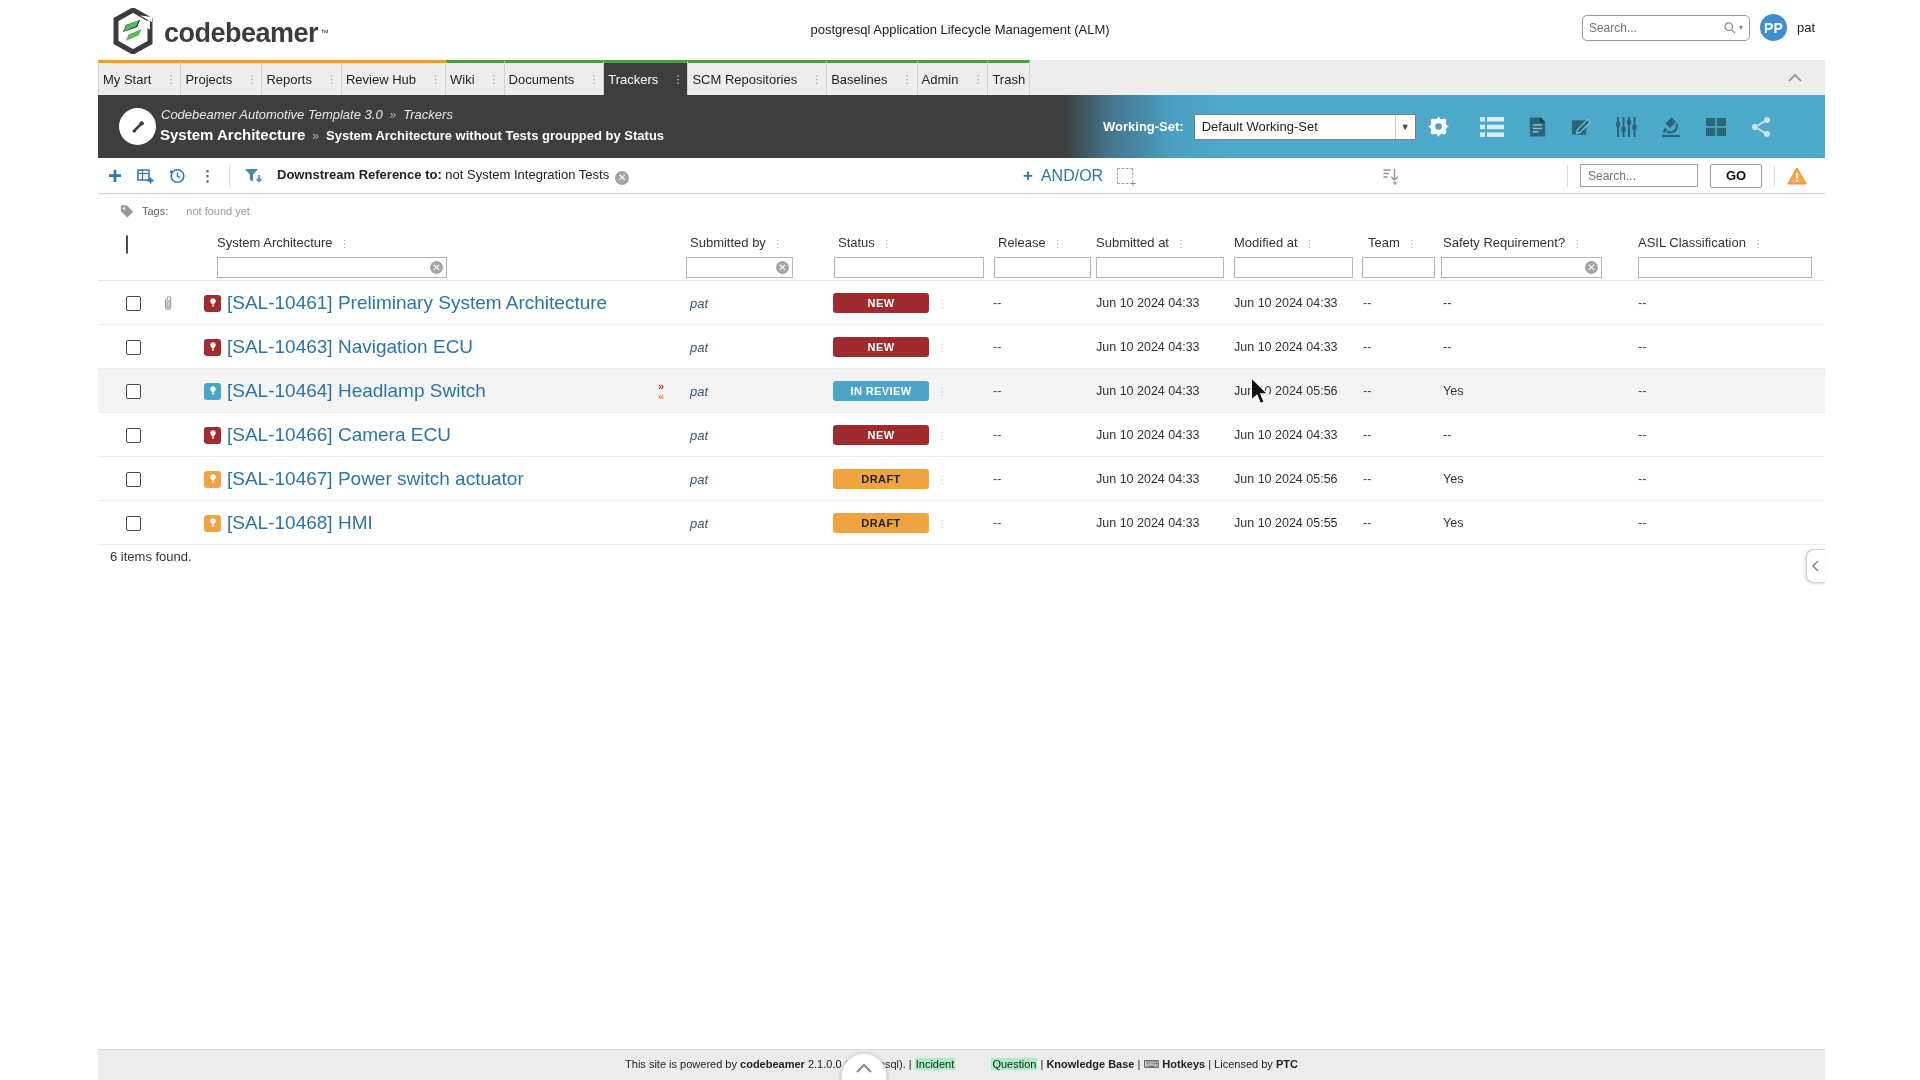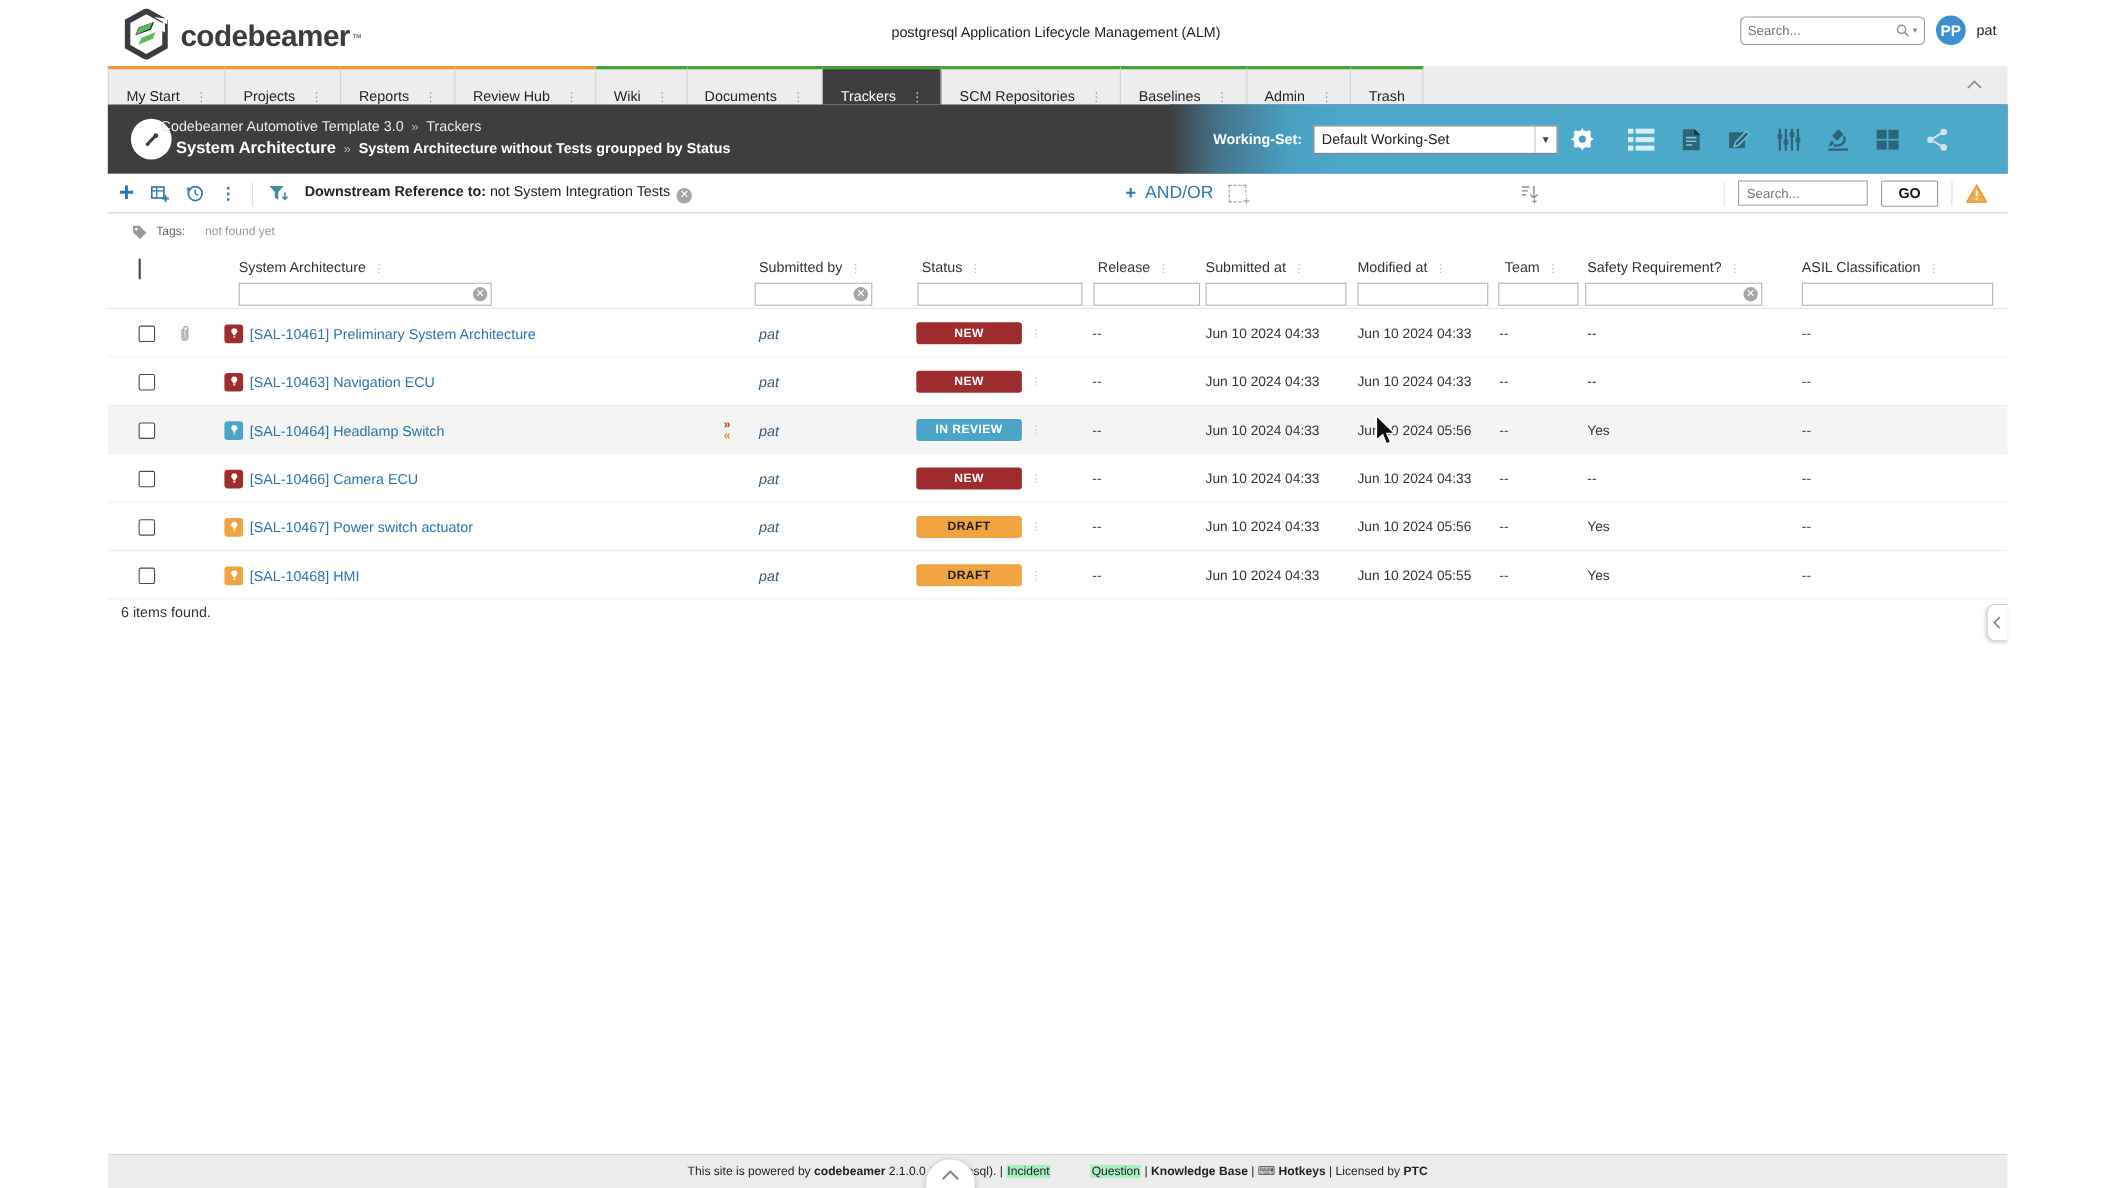--- a/index.html
+++ b/index.html
@@ -15,33 +15,33 @@
   .app-title { position:absolute; left:0; top:22px; width:1920px; text-align:center; font-size:13px; color:#222; }
   .top-right { position:absolute; right:105px; top:14px; display:flex; align-items:center; gap:10px; }
   .top-search { display:flex; align-items:center; width:168px; height:26px; border:1px solid #9a9a9a; border-radius:5px; background:#fff; padding:0 6px; }
   .top-search input { flex:1; border:none; outline:none; font-size:12px; color:#555; font-family:inherit; min-width:0; background:transparent; }
   .top-search .caret { font-size:8px; color:#888; margin-left:2px; }
   .avatar { width:27px; height:27px; border-radius:50%; background:#3d8fd4; color:#fff; font-size:14px; font-weight:bold; display:flex; align-items:center; justify-content:center; }
   .username { font-size:13px; color:#222; }
 
   
   #tabstrip { position:absolute; left:98px; top:60px; width:1727px; height:35px; background:#ededed; display:flex; align-items:stretch; }
-  .tab { position:relative; display:flex; align-items:flex-end; padding:0 16px; font-size:13px; color:#222; border-top:3px solid transparent; border-right:1px solid #d2d2d2; cursor:default; white-space:nowrap; }
+  .tab { position:relative; display:flex; align-items:center; padding:0 4px; font-size:13px; color:#222; border-top:3px solid transparent; border-right:1px solid #d2d2d2; cursor:default; white-space:nowrap; }
   .tab:first-child { border-left:1px solid #d2d2d2; }
   .tab.orange { border-top-color:#ef9738; }
   .tab.green  { border-top-color:#3fa53b; }
   .tab.active { background:#3e3e3e; color:#fff; }
   .tab .tab-kebab { margin-left:14px; font-size:11px; color:#999; letter-spacing:0; }
   .tab.active .tab-kebab { color:#ddd; }
   .strip-collapse { position:absolute; right:22px; top:9px; }
 
   
   #contextbar { position:absolute; left:98px; top:95px; width:1727px; height:63px; background:#3e3e3e; }
   .ctx-circle { position:absolute; left:21px; top:13px; width:37px; height:37px; border-radius:50%; background:#fff; display:flex; align-items:center; justify-content:center; }
-  .crumb1 { position:absolute; left:48px; top:12px; font-size:13px; color:#e9e9e9; white-space:nowrap; }
+  .crumb1 { position:absolute; left:63px; top:12px; font-size:13px; color:#e9e9e9; white-space:nowrap;font-style:italic; }
   .crumb1 .sep, .crumb2 .sep { color:#b5b5b5; margin:0 7px; font-size:12px; }
   .crumb2 { position:absolute; left:62px; top:31px; white-space:nowrap; }
   .crumb2 .main { font-size:15px; font-weight:bold; color:#fff; }
   .crumb2 .sub  { font-size:13px; font-weight:bold; color:#fff; }
   .ws-area { position:absolute; right:0; top:0; height:63px; width:762px; background:linear-gradient(90deg,#3e3e3e 0px,#44748b 45px,#4aa0c2 110px,#4da9ca 170px,#4da9ca 100%); display:flex; align-items:center; }
   .ws-label { margin-left:40px; font-size:13px; font-weight:bold; color:#fff; white-space:nowrap; }
   .ws-select { margin-left:10px; width:222px; height:26px; background:#fff; border:1px solid #7f7f7f; display:flex; align-items:center; font-size:13px; color:#222; }
   .ws-select .val { flex:1; padding-left:7px; white-space:nowrap; overflow:hidden; }
   .ws-select .dd { width:20px; text-align:center; font-size:9px; color:#444; border-left:1px solid #c9c9c9; align-self:stretch; display:flex; align-items:center; justify-content:center; }
   .ws-gear { margin-left:12px; display:flex; }
@@ -87,21 +87,21 @@
   #rows { position:absolute; left:98px; top:280px; width:1727px; border-top:1px solid #e4e4e4; }
   .row { position:relative; height:44px; border-bottom:1px solid #ededed; background:#fff; }
   .row.stripe { background:#f4f4f4; }
   .cell { position:absolute; top:0; height:44px; display:flex; align-items:center; font-size:12.5px; color:#333; white-space:nowrap; }
   .c-check { left:28px; } .c-clip { left:64px; } .c-item { left:106px; }
   .c-flags { left:560px; flex-direction:column; justify-content:center; line-height:10px; }
   .c-by { left:592px; } .c-status { left:735px; } .c-release { left:895px; }
   .c-subat { left:998px; } .c-modat { left:1136px; } .c-team { left:1265px; }
   .c-safety { left:1345px; } .c-asil { left:1540px; }
   .item-icon { width:17px; height:17px; border-radius:3px; display:flex; align-items:center; justify-content:center; margin-right:6px; }
-  .item-link { font-size:13px; color:#2c75a8; cursor:pointer; }
+  .item-link { font-size:19px; color:#2c75a8; cursor:pointer; }
   .by-text { font-style:italic; color:#35597a; font-size:13px; }
   .status-badge { min-width:96px; height:20px; border-radius:3px; font-size:11px; font-weight:bold; letter-spacing:0.4px; display:flex; align-items:center; justify-content:center; padding:0 8px; }
   .status-kebab { margin-left:8px; color:#c0c0c0; font-size:10px; }
   .flag-r { color:#b33a2a; font-size:11px; font-weight:bold; }
   .flag-o { color:#e08a28; font-size:11px; font-weight:bold; }
   .dim { color:#444; }
 
   #itemsfound { position:absolute; left:110px; top:549px; font-size:13px; color:#333; }
 
   

